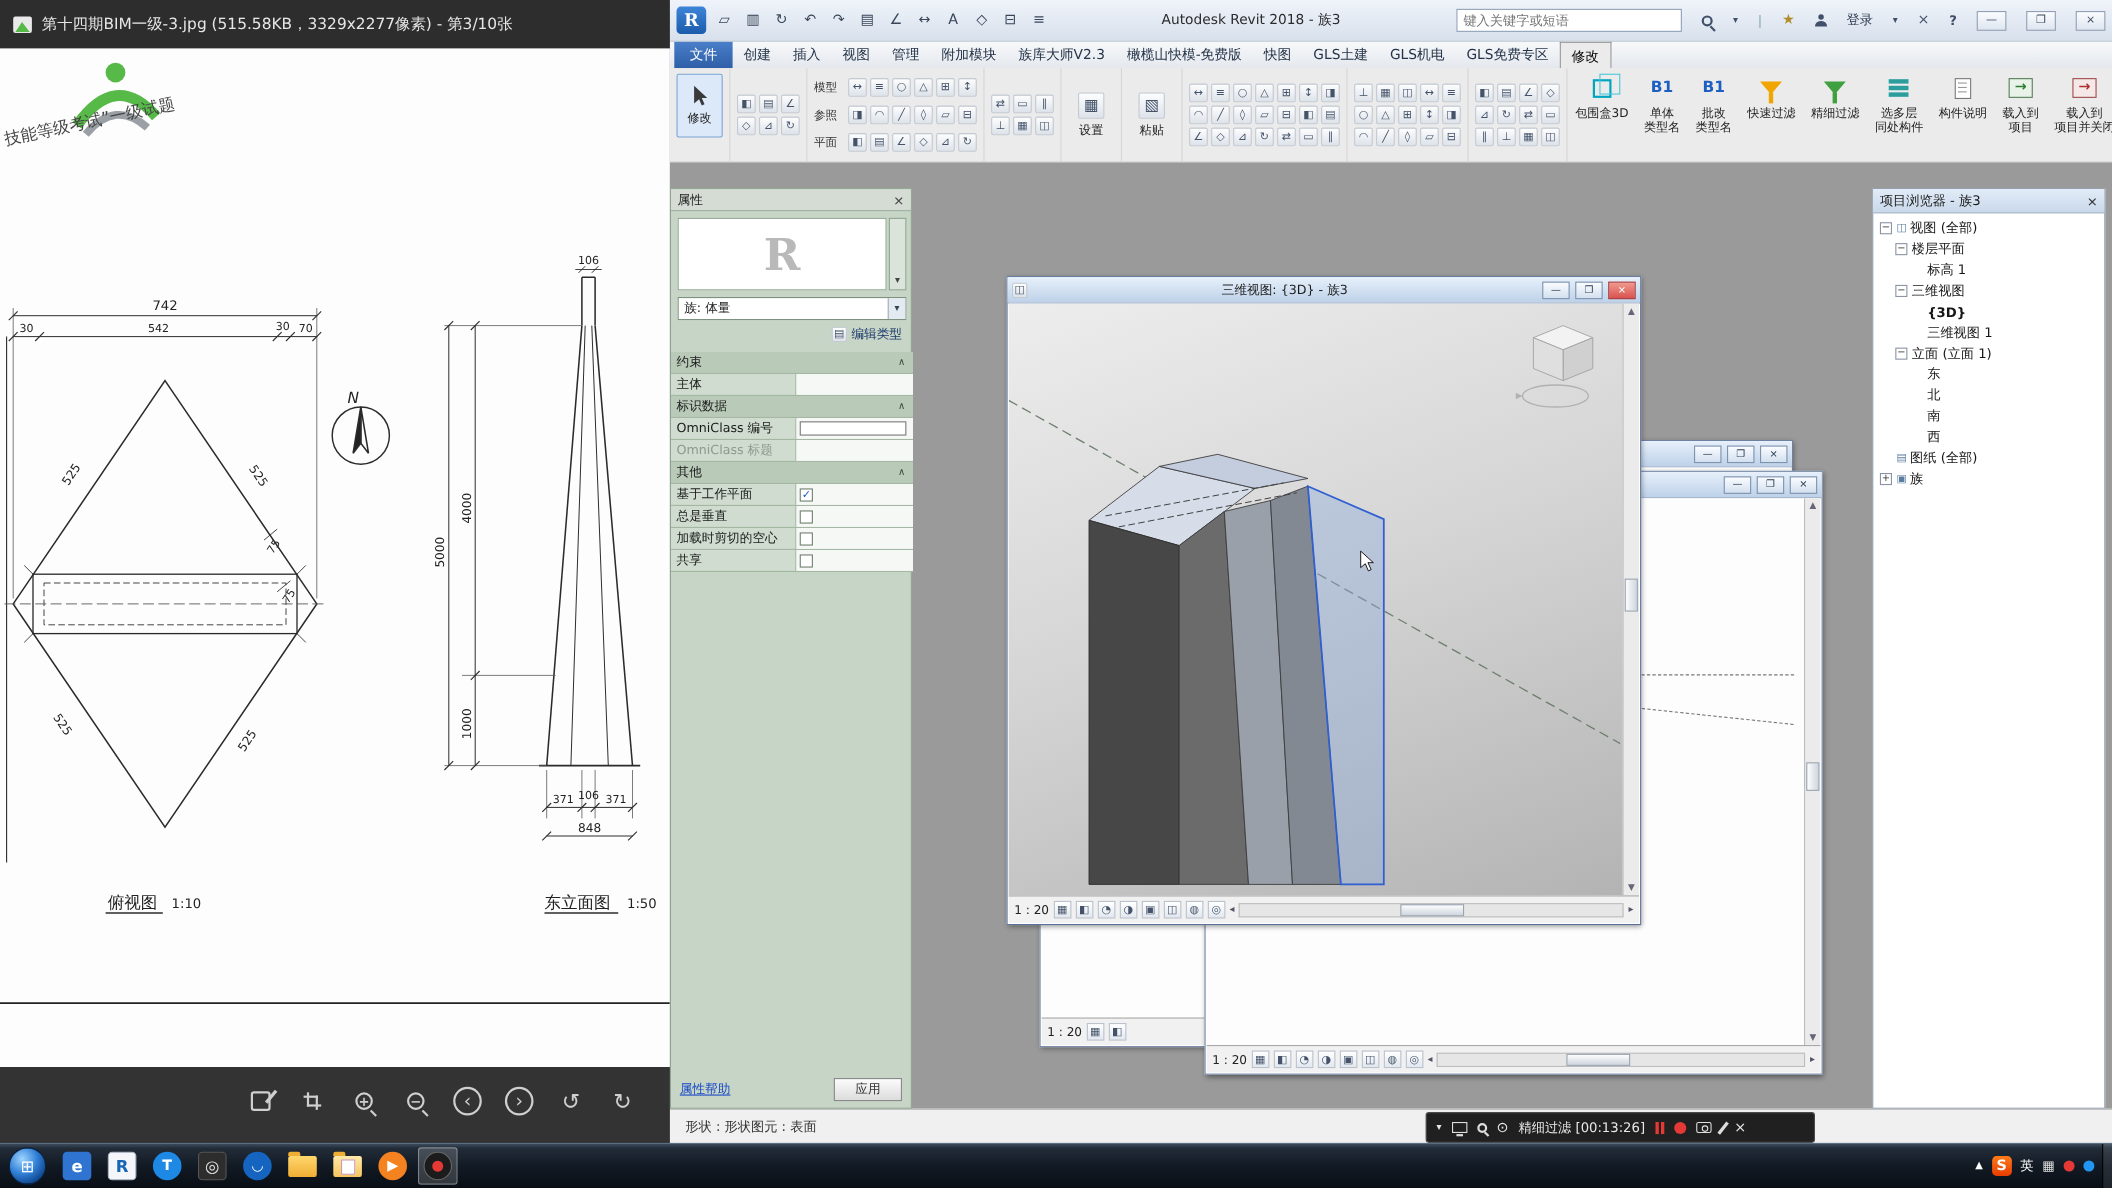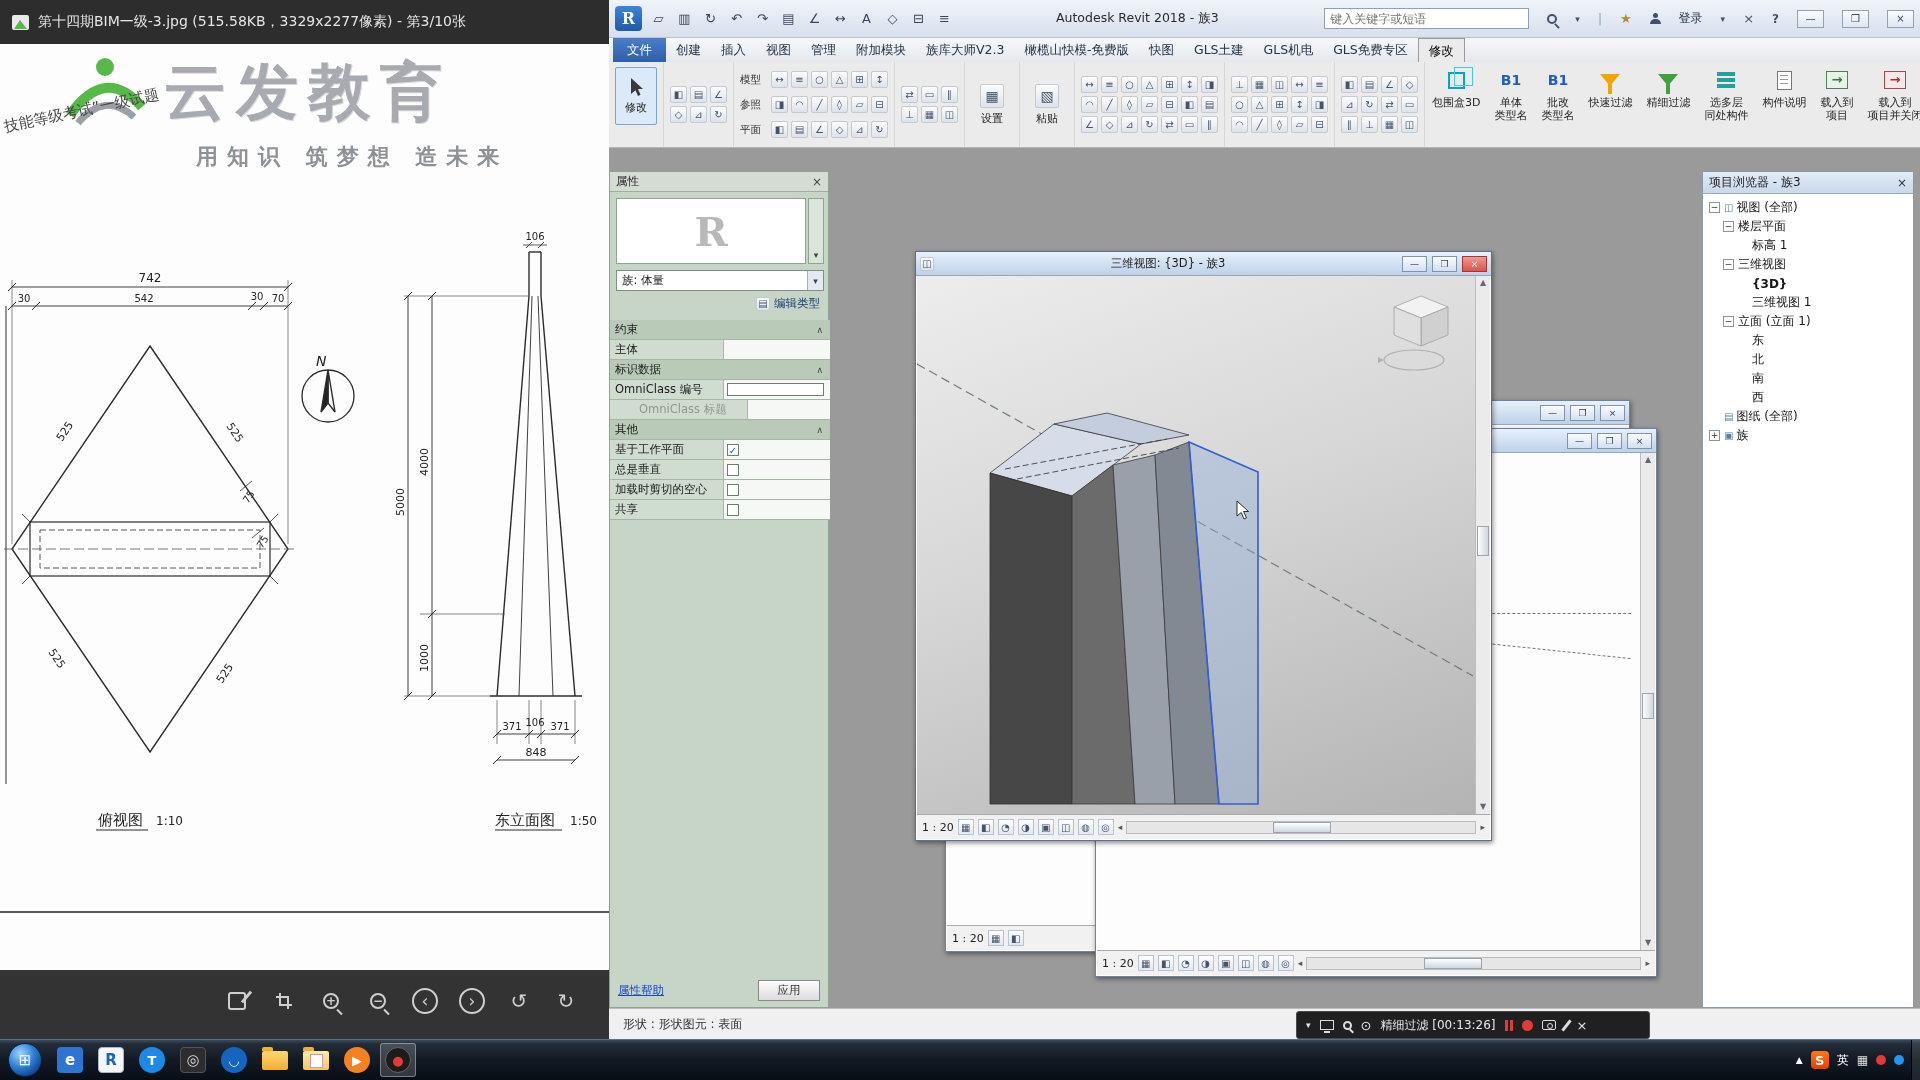--- a/index.html
+++ b/index.html
@@ -111,21 +111,21 @@
   .famsel .arr{margin-left:auto;width:16px;height:100%;background:#e4eaf2;border-left:1px solid #aab;display:flex;
                align-items:center;justify-content:center;font-size:9px;color:#345;}
   .edittype{position:absolute;right:8px;top:124px;display:flex;align-items:center;gap:4px;color:#1c3a6b;}
   .pgrid{position:absolute;left:0px;top:148px;width:220px;}
   .prow{display:flex;height:20px;border-bottom:1px solid #a3b7a3;align-items:stretch;background:#cfdccf;}
   .plabel{width:114px;padding-left:5px;display:flex;align-items:center;color:#1b1b1b;border-right:1px solid #a3b7a3;}
   .prow.section{background:#b9cab9;}
   .prow.section .plabel{border-right:none;width:auto;flex:1;}
   .chev{margin-left:auto;padding-right:7px;font-size:9px;color:#3b4b3b;display:flex;align-items:center;}
   .pval{flex:1;background:#f5f8f5;display:flex;align-items:center;padding-left:3px;}
-  .prow.muted .plabel{color:#8d9a8d;margin-left:24px;}
+  .prow.muted .plabel{color:#8d9a8d;}
   .pinput{width:94%;height:13px;border:1px solid #777;background:#fff;display:block;}
   .pcheck{width:12px;height:12px;border:1px solid #6f7f6f;background:#fff;font-size:10px;line-height:11px;
           color:#1b54c8;text-align:center;font-weight:bold;}
   .props-foot{position:absolute;left:0;bottom:6px;width:100%;display:flex;align-items:center;padding:0 8px;}
   .help-link{color:#1a49c8;text-decoration:underline;}
   .apply-btn{margin-left:auto;width:62px;height:21px;border:1px solid #8a8a8a;background:linear-gradient(#fcfcfc,#dcdcdc);
              display:flex;align-items:center;justify-content:center;font-size:11.5px;color:#333;}
   
   .rv-win{position:absolute;border:1px solid #6f81a0;box-shadow:1px 2px 5px rgba(0,0,0,.45);background:#fff;}
   .rv-win-title{height:24px;background:linear-gradient(#e7f0fb,#bdd1e8);border-bottom:1px solid #93a7c2;display:flex;
@@ -207,23 +207,21 @@
       <span class="viewer-appico"></span>
       <span>第十四期BIM一级-3.jpg (515.58KB，3329x2277像素) - 第3/10张</span>
     </div>
     <div class="viewer-sheet">
       <div class="wm-row">
         <svg width="92" height="82">
           <circle cx="47" cy="16" r="9" fill="#57b947"></circle>
           <path d="M12,64 Q47,14 84,56" stroke="#57b947" stroke-width="10" fill="none"></path>
           <path d="M20,72 Q47,40 76,66" stroke="#9aa0a5" stroke-width="7" fill="none"></path>
         </svg>
-        <div class="wm-brand">云发教育</div>
-      </div>
-      <div class="wm-slogan">用知识 筑梦想 造未来</div>
+      </div>
       <div class="corner-note">技能等级考试”一级试题</div>
 
       <svg class="drawing" width="609" height="926" viewBox="0 0 609 926">
         <g stroke="#2b2b2b" stroke-width="1.4" fill="none">
           <line x1="6" y1="262" x2="6" y2="740" stroke-width="1"></line>
 
           <polygon points="150,302 288,505 150,708 12,505"></polygon>
 
           <rect x="30" y="478" width="240" height="54" stroke-width="1.2"></rect>
           <rect x="40" y="486" width="220" height="38" stroke-width="0.9" stroke-dasharray="6 3" stroke="#444"></rect>

